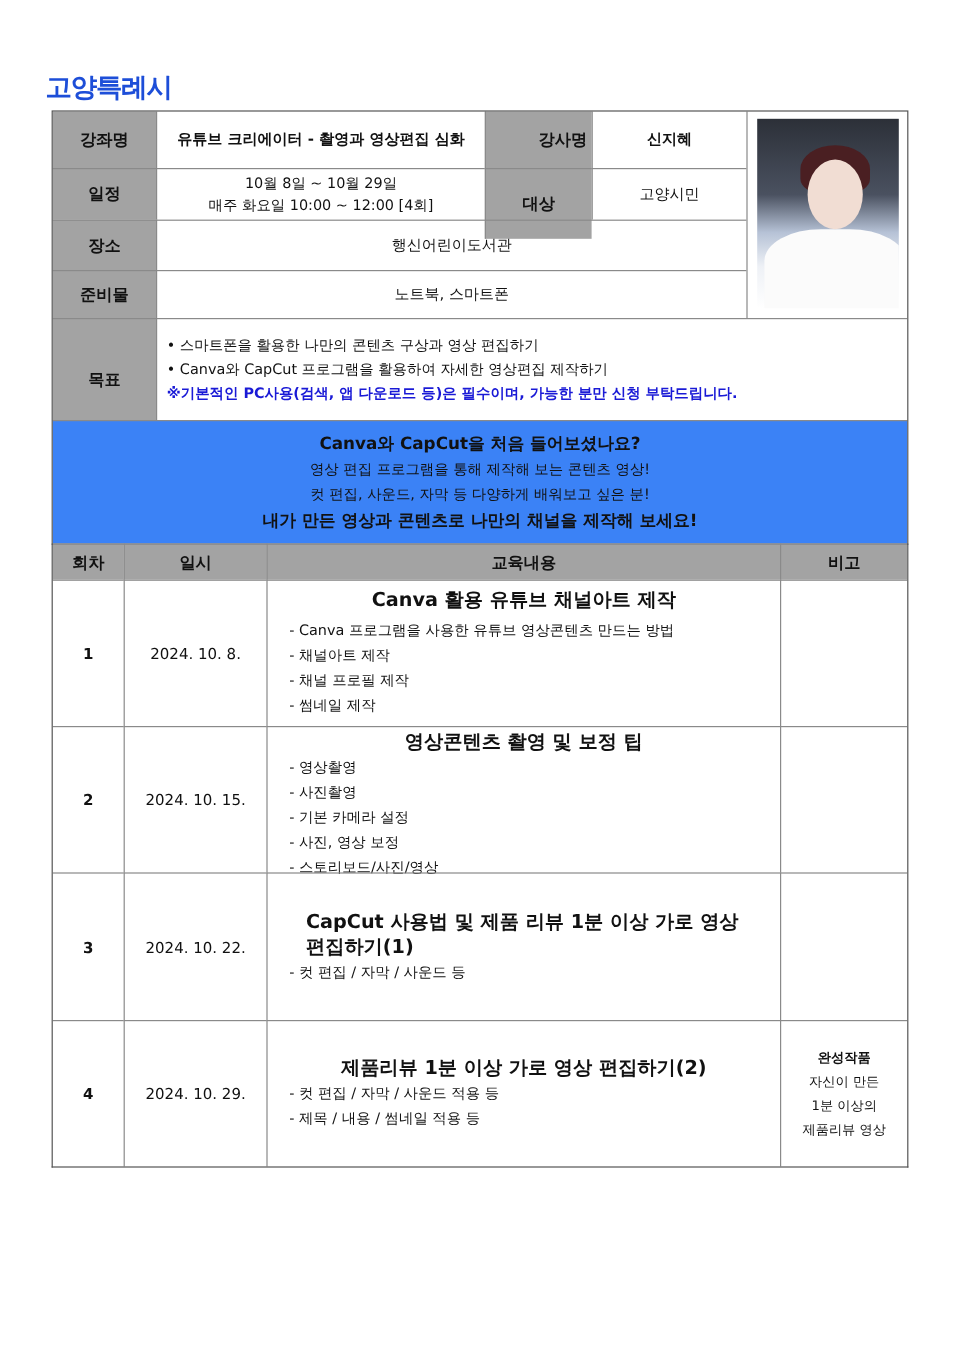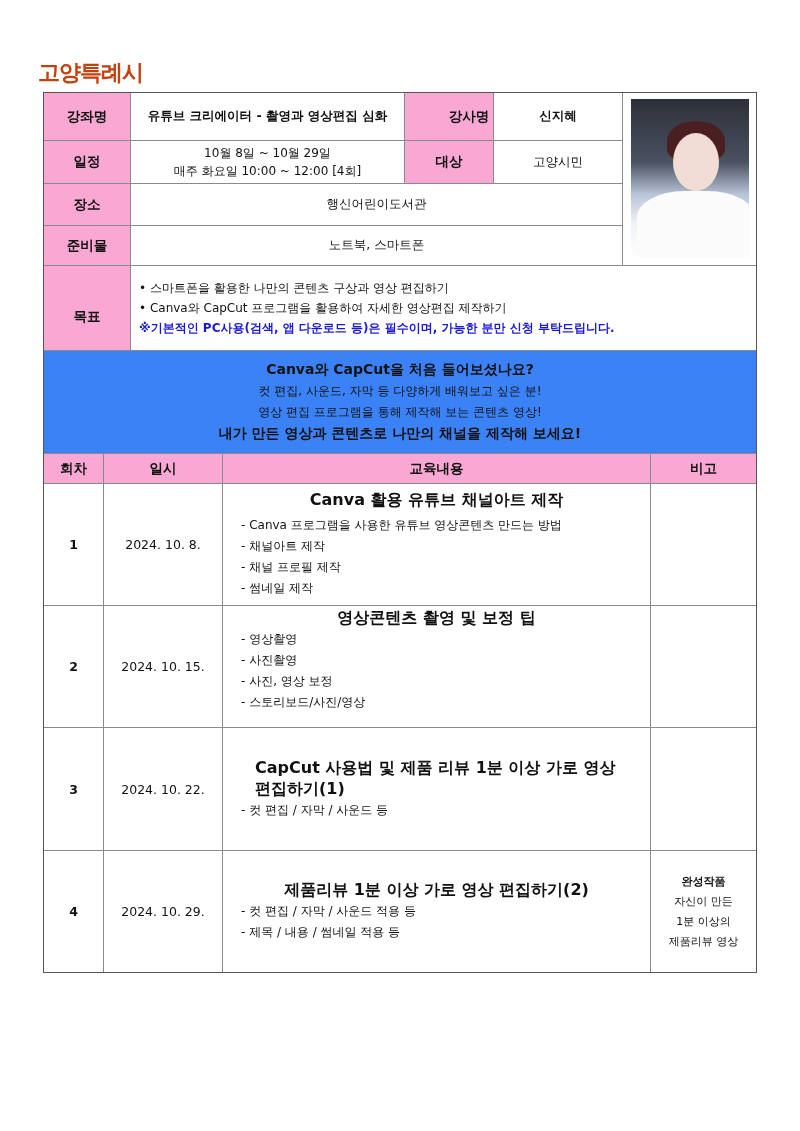--- a/index.html
+++ b/index.html
@@ -1,19 +1,19 @@
 <!DOCTYPE html>
 <html><head>
 <meta charset="utf-8">
 <style>
   html, body { margin:0; padding:0; background:#ffffff; }
   body { width:800px; height:1131px; position:relative; font-family:"DejaVu Sans","Liberation Sans",sans-serif; color:#111; overflow:hidden; }
-  .org-title { position:absolute; left:38px; top:58px; font-size:22px; font-weight:bold; color:#c2410c; letter-spacing:-1px; }
+  .org-title { position:absolute; left:38px; top:58px; font-size:22px; font-weight:bold; color:#1d4ed8; letter-spacing:-1px; }
   .box { position:absolute; box-sizing:border-box; display:flex; align-items:center; justify-content:center; text-align:center; font-size:12.5px; }
-  .lbl { background:#f9a8d4; font-weight:bold; font-size:13.5px; }
+  .lbl { background:#a3a3a3; font-weight:bold; font-size:13.5px; }
   .bt { border-top:1px solid #8a8a8a; }
   .bl { border-left:1px solid #8a8a8a; }
   .outer { position:absolute; border:1.5px solid #555; box-sizing:border-box; }
   .goal { justify-content:flex-start; text-align:left; padding-left:8px; }
   .goal-lines { display:flex; flex-direction:column; gap:3px; font-size:12px; }
   .goal-note { color:#1a1ad6; font-weight:bold; }
   .banner { background:#3b82f6; flex-direction:column; gap:4px; }
   .banner .b1 { font-size:14px; font-weight:bold; }
   .banner .b2 { font-size:12px; }
   .banner .b4 { font-size:14px; font-weight:bold; }
@@ -38,21 +38,21 @@
   <div class="box lbl" style="left:44px;top:93px;width:86px;height:47px;">강좌명</div>
   <div class="box bl" style="left:130px;top:93px;width:274px;height:47px;font-weight:bold;">유튜브 크리에이터 - 촬영과 영상편집 심화</div>
   <div class="box lbl bl" style="left:404px;top:93px;width:89px;height:47px;padding-left:40px;">강사명</div>
   <div class="box bl" style="left:493px;top:93px;width:129px;height:47px;font-weight:bold;">신지혜</div>
 
   <div class="box lbl bt" style="left:44px;top:140px;width:86px;height:43px;">일정</div>
   <div class="box bl bt" style="left:130px;top:140px;width:274px;height:43px;flex-direction:column;font-size:12px;line-height:18px;">
     <span>10월 8일 ~ 10월 29일</span>
     <span>매주 화요일 10:00 ~ 12:00 [4회]</span>
   </div>
-  <div class="box lbl bl bt" style="left:404px;top:140px;width:89px;height:43px;">대상</div>
+  <div class="box lbl bl bt" style="left:404px;top:140px;width:89px;height:59px;">대상</div>
   <div class="box bl bt" style="left:493px;top:140px;width:129px;height:43px;">고양시민</div>
 
   <div class="box lbl bt" style="left:44px;top:183px;width:86px;height:42px;">장소</div>
   <div class="box bl bt" style="left:130px;top:183px;width:492px;height:42px;">행신어린이도서관</div>
 
   <div class="box lbl bt" style="left:44px;top:225px;width:86px;height:40px;">준비물</div>
   <div class="box bl bt" style="left:130px;top:225px;width:492px;height:40px;">노트북, 스마트폰</div>
 
   <div class="box bl" style="left:622px;top:93px;width:134px;height:172px;">
     <div class="photo" style="left:8px;top:6px;width:118px;height:158px;overflow:hidden;" title="instructor-photo">
@@ -66,22 +66,22 @@
   <div class="box bl bt goal" style="left:130px;top:265px;width:626px;height:85px;">
     <div class="goal-lines">
       <span>• 스마트폰을 활용한 나만의 콘텐츠 구상과 영상 편집하기</span>
       <span>• Canva와 CapCut 프로그램을 활용하여 자세한 영상편집 제작하기</span>
       <span class="goal-note">※기본적인 PC사용(검색, 앱 다운로드 등)은 필수이며, 가능한 분만 신청 부탁드립니다.</span>
     </div>
   </div>
 
   <div class="box bt banner" style="left:44px;top:350px;width:712px;height:103px;">
     <span class="b1">Canva와 CapCut을 처음 들어보셨나요?</span>
+    <span class="b2">영상 편집 프로그램을 통해 제작해 보는 콘텐츠 영상!</span>
     <span class="b2">컷 편집, 사운드, 자막 등 다양하게 배워보고 싶은 분!</span>
-    <span class="b2">영상 편집 프로그램을 통해 제작해 보는 콘텐츠 영상!</span>
     <span class="b4">내가 만든 영상과 콘텐츠로 나만의 채널을 제작해 보세요!</span>
   </div>
 
   <div class="outer" style="left:43px;top:92px;width:714px;height:362px;"></div>
 </div>
 
 <div>
 
   <div class="box lbl bt" style="left:44px;top:453px;width:59px;height:30px;">회차</div>
   <div class="box lbl bt bl" style="left:103px;top:453px;width:119px;height:30px;font-family:Liberation Mono, monospace;">일시</div>
@@ -98,20 +98,21 @@
     <div class="item">- 썸네일 제작</div>
   </div>
   <div class="box bt bl note" style="left:650px;top:483px;width:106px;height:122px;"></div>
 
   <div class="box bt" style="left:44px;top:605px;width:59px;height:122px;font-weight:bold;">2</div>
   <div class="box bt bl" style="left:103px;top:605px;width:119px;height:122px;">2024. 10. 15.</div>
   <div class="box bt bl content" style="left:222px;top:605px;width:428px;height:122px;justify-content:flex-start;padding-top:2px;">
     <div class="ttl" style="margin-bottom:0;">영상콘텐츠 촬영 및 보정 팁</div>
     <div class="item">- 영상촬영</div>
     <div class="item">- 사진촬영</div>
+    <div class="item">- 기본 카메라 설정</div>
     <div class="item">- 사진, 영상 보정</div>
     <div class="item">- 스토리보드/사진/영상</div>
   </div>
   <div class="box bt bl note" style="left:650px;top:605px;width:106px;height:122px;"></div>
 
   <div class="box bt" style="left:44px;top:727px;width:59px;height:123px;font-weight:bold;">3</div>
   <div class="box bt bl" style="left:103px;top:727px;width:119px;height:123px;">2024. 10. 22.</div>
   <div class="box bt bl content" style="left:222px;top:727px;width:428px;height:123px;padding-left:32px;">
     <div class="ttl left" style="margin-bottom:0;">CapCut 사용법 및 제품 리뷰 1분 이상 가로 영상 편집하기(1)</div>
     <div class="item" style="margin-left:-14px;">- 컷 편집 / 자막 / 사운드 등</div>

